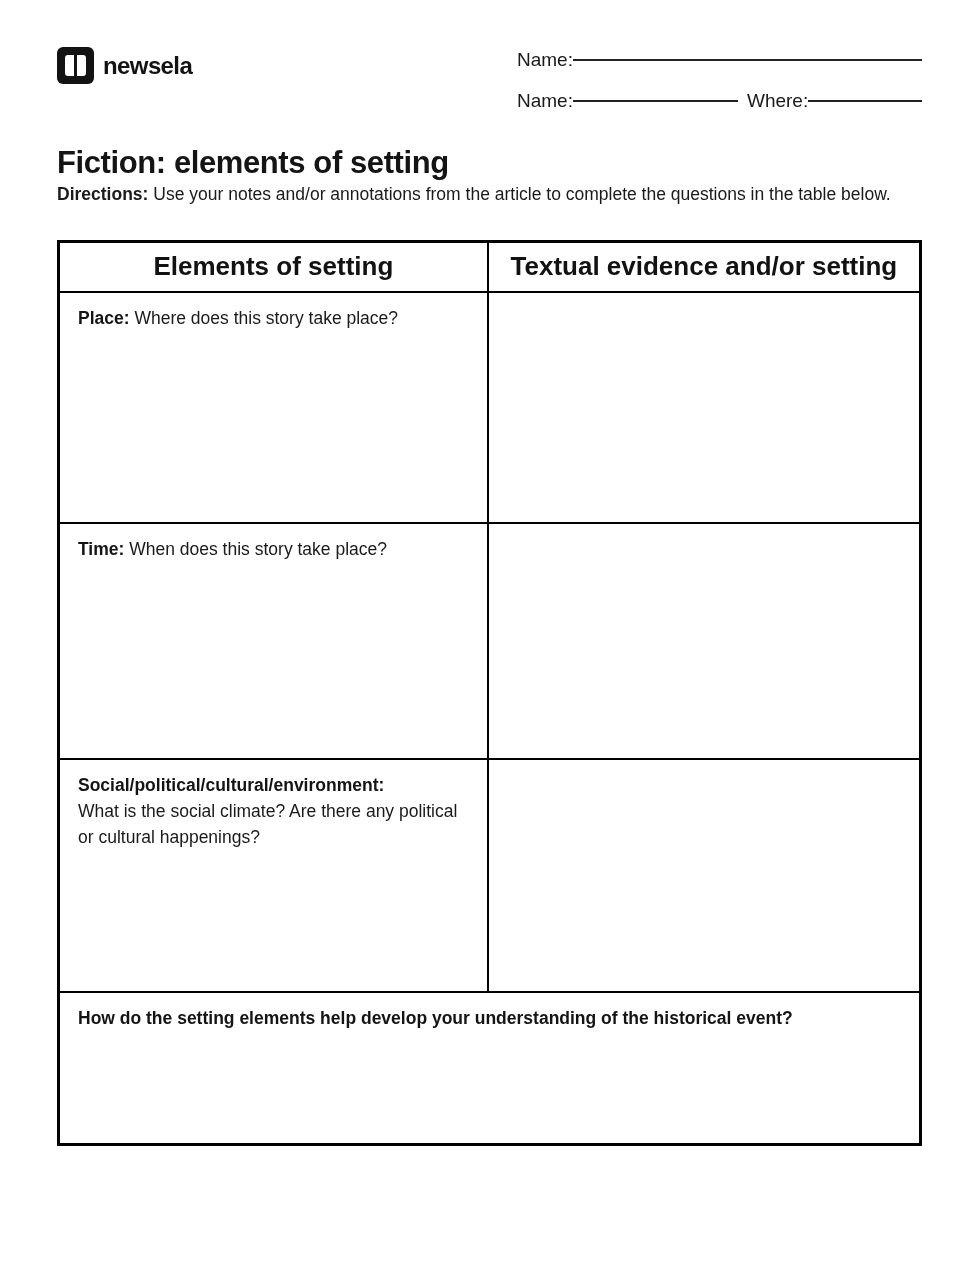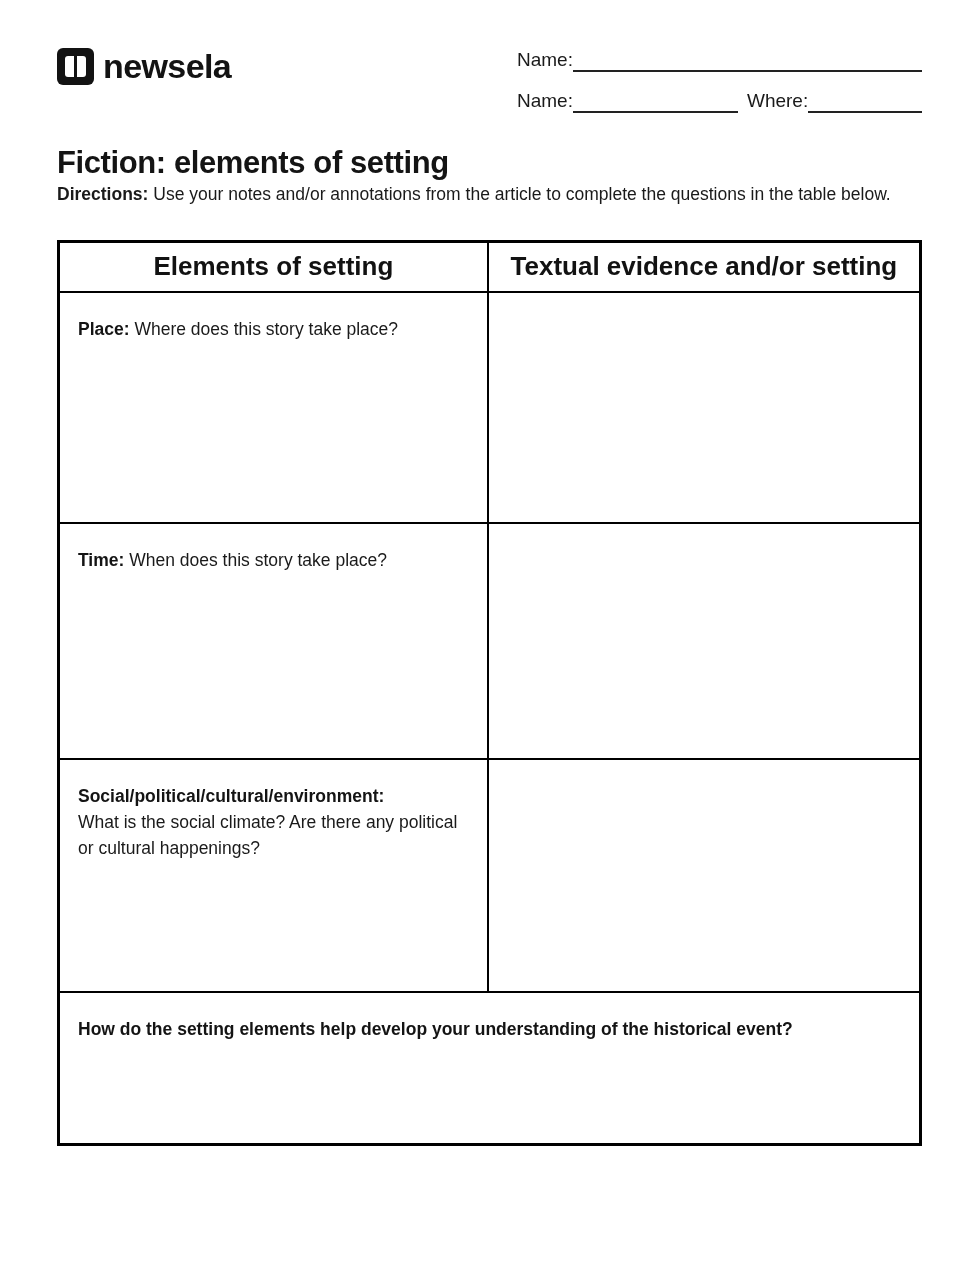--- a/index.html
+++ b/index.html
@@ -20,27 +20,27 @@
     justify-content: space-between;
     align-items: flex-start;
   }
   .brand {
     display: flex;
     align-items: center;
     gap: 9px;
     padding-top: 2px;
   }
   .brand-text {
-    font-size: 34px;
+    font-size: 24px;
     font-weight: 700;
     letter-spacing: -0.6px;
     color: #131313;
   }
   .fields { width: 405px; padding-top: 3px; }
-  .field-row { display: flex; align-items: flex-end; }
+  .field-row { display: flex; align-items: center; }
   .field-row + .field-row { margin-top: 17px; }
   .field-label {
     font-size: 19px;
     color: #1a1a1a;
     white-space: nowrap;
     line-height: 24px;
   }
   .field-line {
     border-bottom: 2px solid #222222;
     flex: 1 1 auto;
@@ -81,21 +81,21 @@
     font-size: 26px;
     font-weight: 700;
     text-align: center;
     vertical-align: middle;
     color: #121212;
   }
   th.col-elements { width: 49.8%; }
   th.col-evidence { width: 50.2%; }
   td.q-cell, td.e-cell, td.footer-cell {
     vertical-align: top;
-    padding: 23px 18px;
+    padding: 12px 18px;
     font-size: 17.5px;
     line-height: 26px;
     color: #1a1a1a;
   }
   td.q-cell strong, td.footer-cell strong { font-weight: 700; color: #141414; }
   tr.row-place  { height: 231px; }
   tr.row-time   { height: 236px; }
   tr.row-social { height: 233px; }
   tr.row-footer { height: 153px; }
   .label-block { display: block; }

